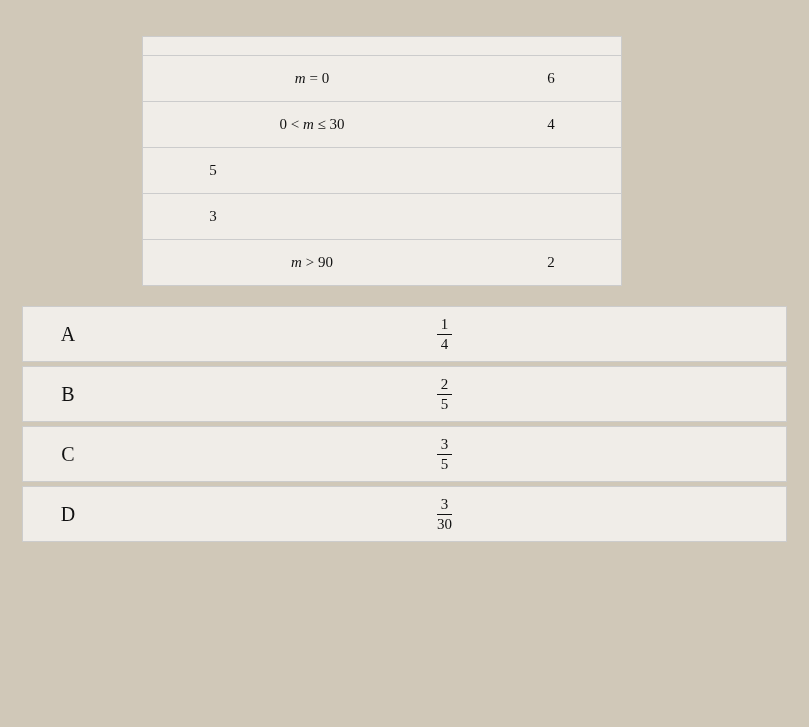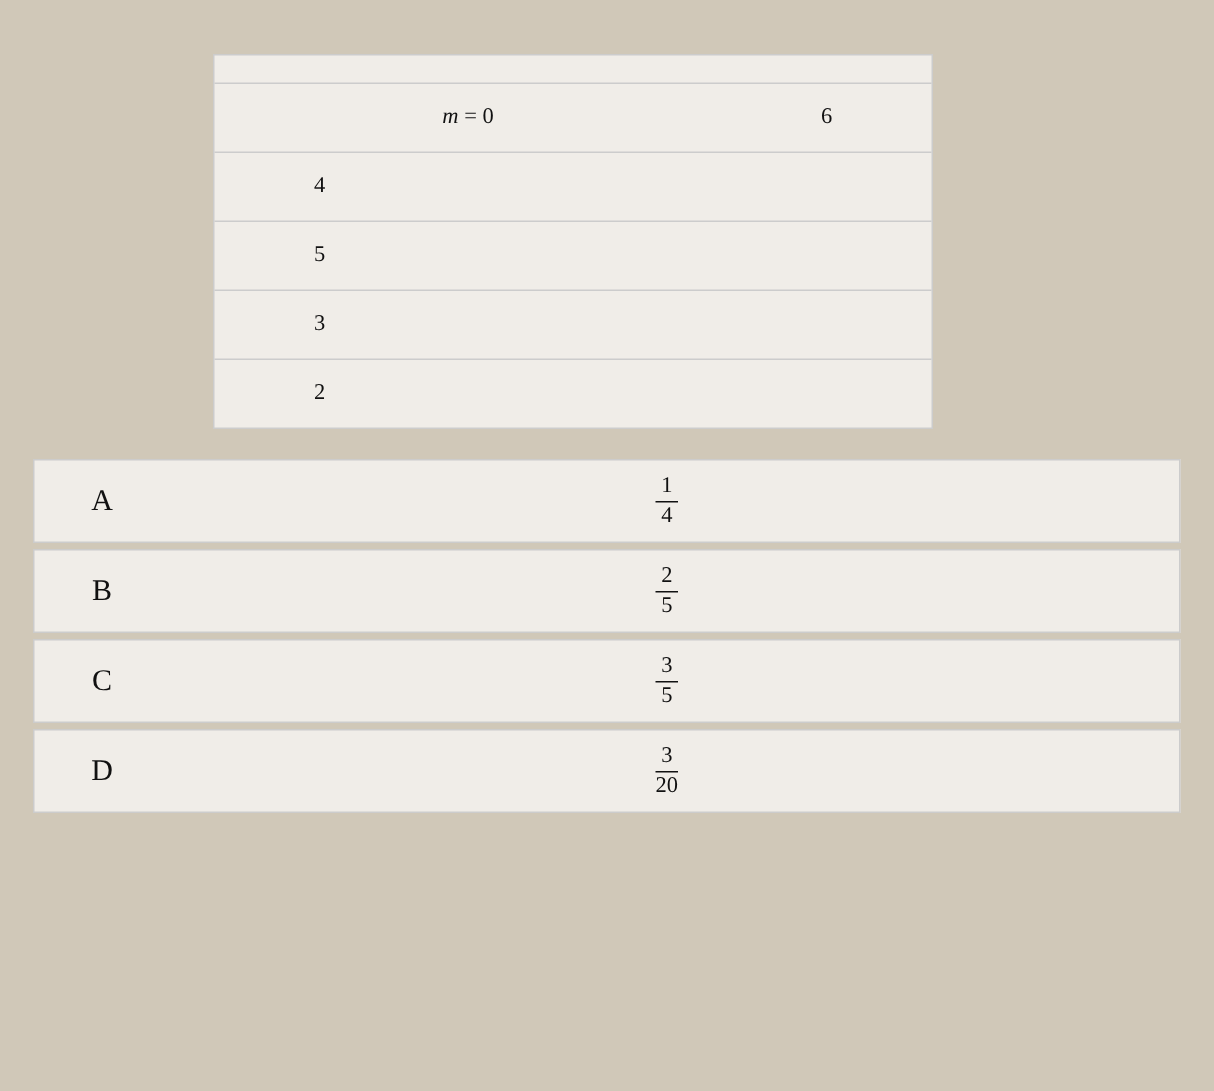--- a/index.html
+++ b/index.html
@@ -144,29 +144,31 @@
     <div class="col-label"></div>
     <div class="col-number"></div>
   </div>
 
   <div id="table-body">
       <div class="table-row">
       <div class="cell-label"><span class="math">m</span> = 0</div>
       <div class="cell-value">6</div>
     </div>
       <div class="table-row">
+      <div class="cell-label">0 &lt; <span class="math">m</span> ≤ 30</div>
       <div class="cell-value">4</div>
     </div>
       <div class="table-row">
       <div class="cell-value">5</div>
     </div>
       <div class="table-row">
       <div class="cell-value">3</div>
     </div>
       <div class="table-row">
+      <div class="cell-label"><span class="math">m</span> &gt; 90</div>
       <div class="cell-value">2</div>
     </div>
     </div>
 </div>
 
 <p class="follow-up-text"></p>
 
 <div class="options-container" id="options-container">
     <div class="option-row">
       <div class="option-letter">A</div>
@@ -193,17 +195,17 @@
           <span class="numerator">3</span>
           <span class="denominator">5</span>
         </span>
       </div>
     </div>
     <div class="option-row">
       <div class="option-letter">D</div>
       <div class="option-value">
         <span class="fraction">
           <span class="numerator">3</span>
-          <span class="denominator">20</span>
+          <span class="denominator">30</span>
         </span>
       </div>
     </div>
   </div>
 
 </body></html>

